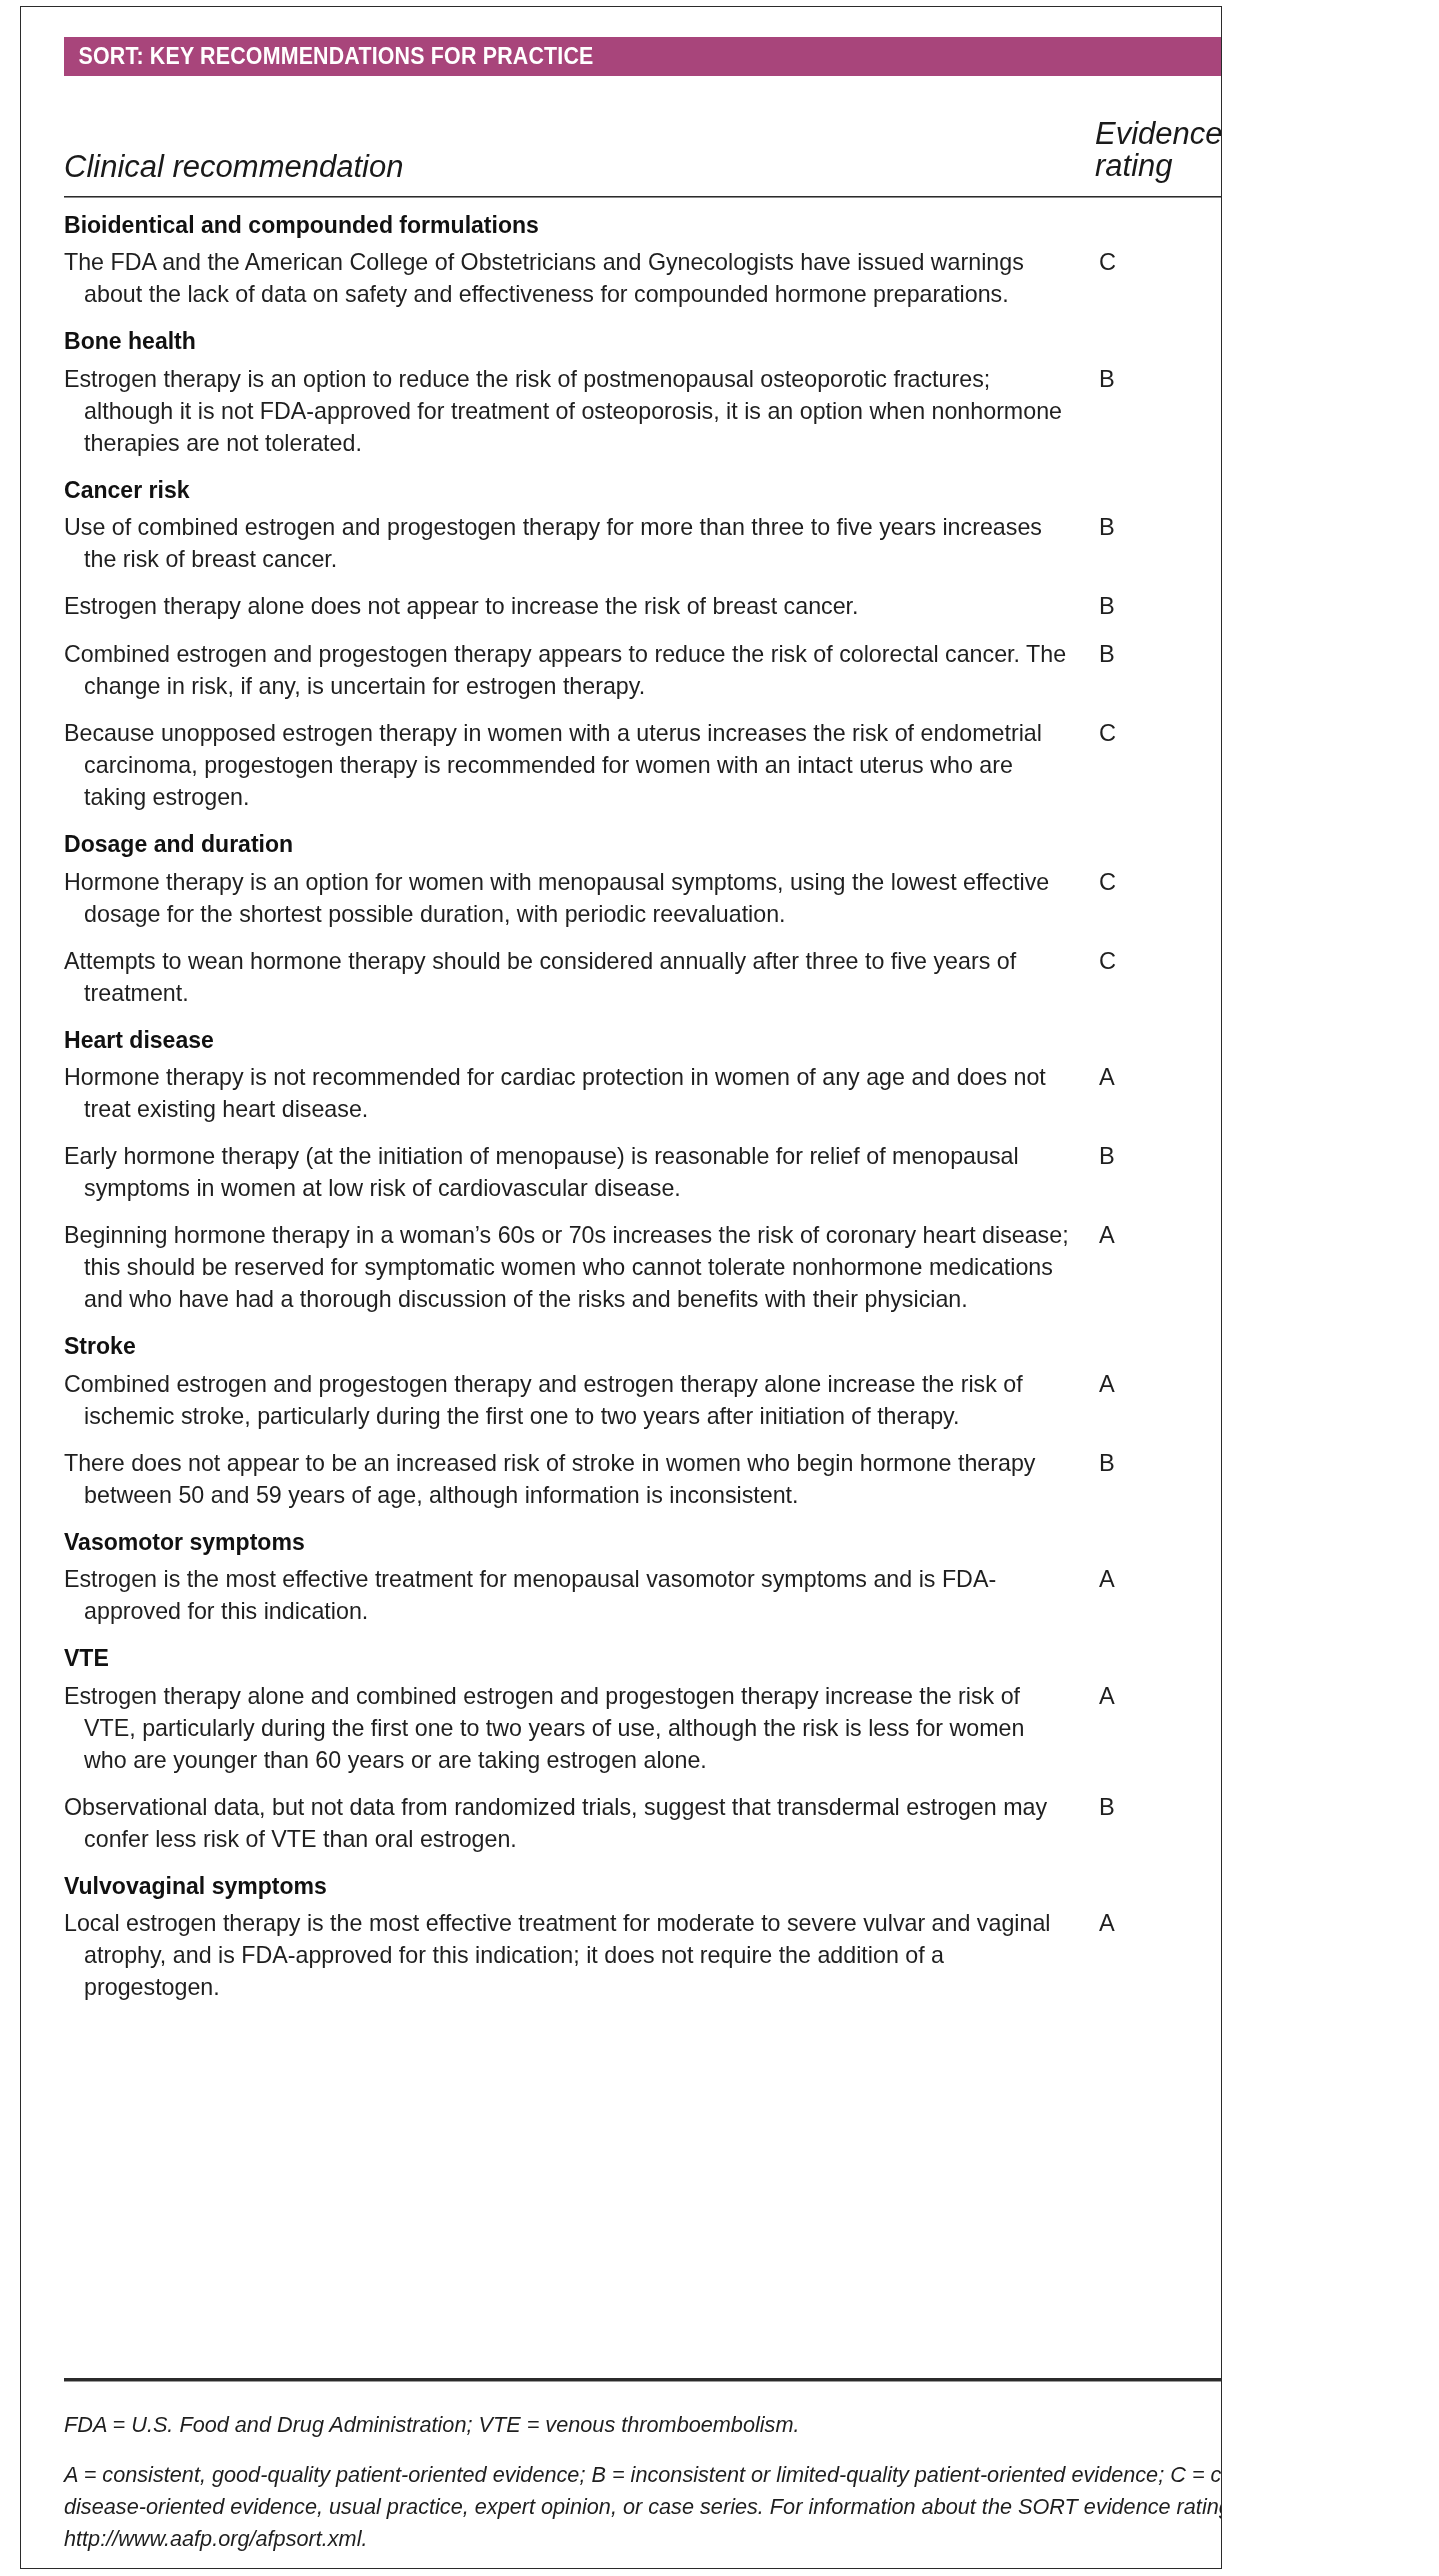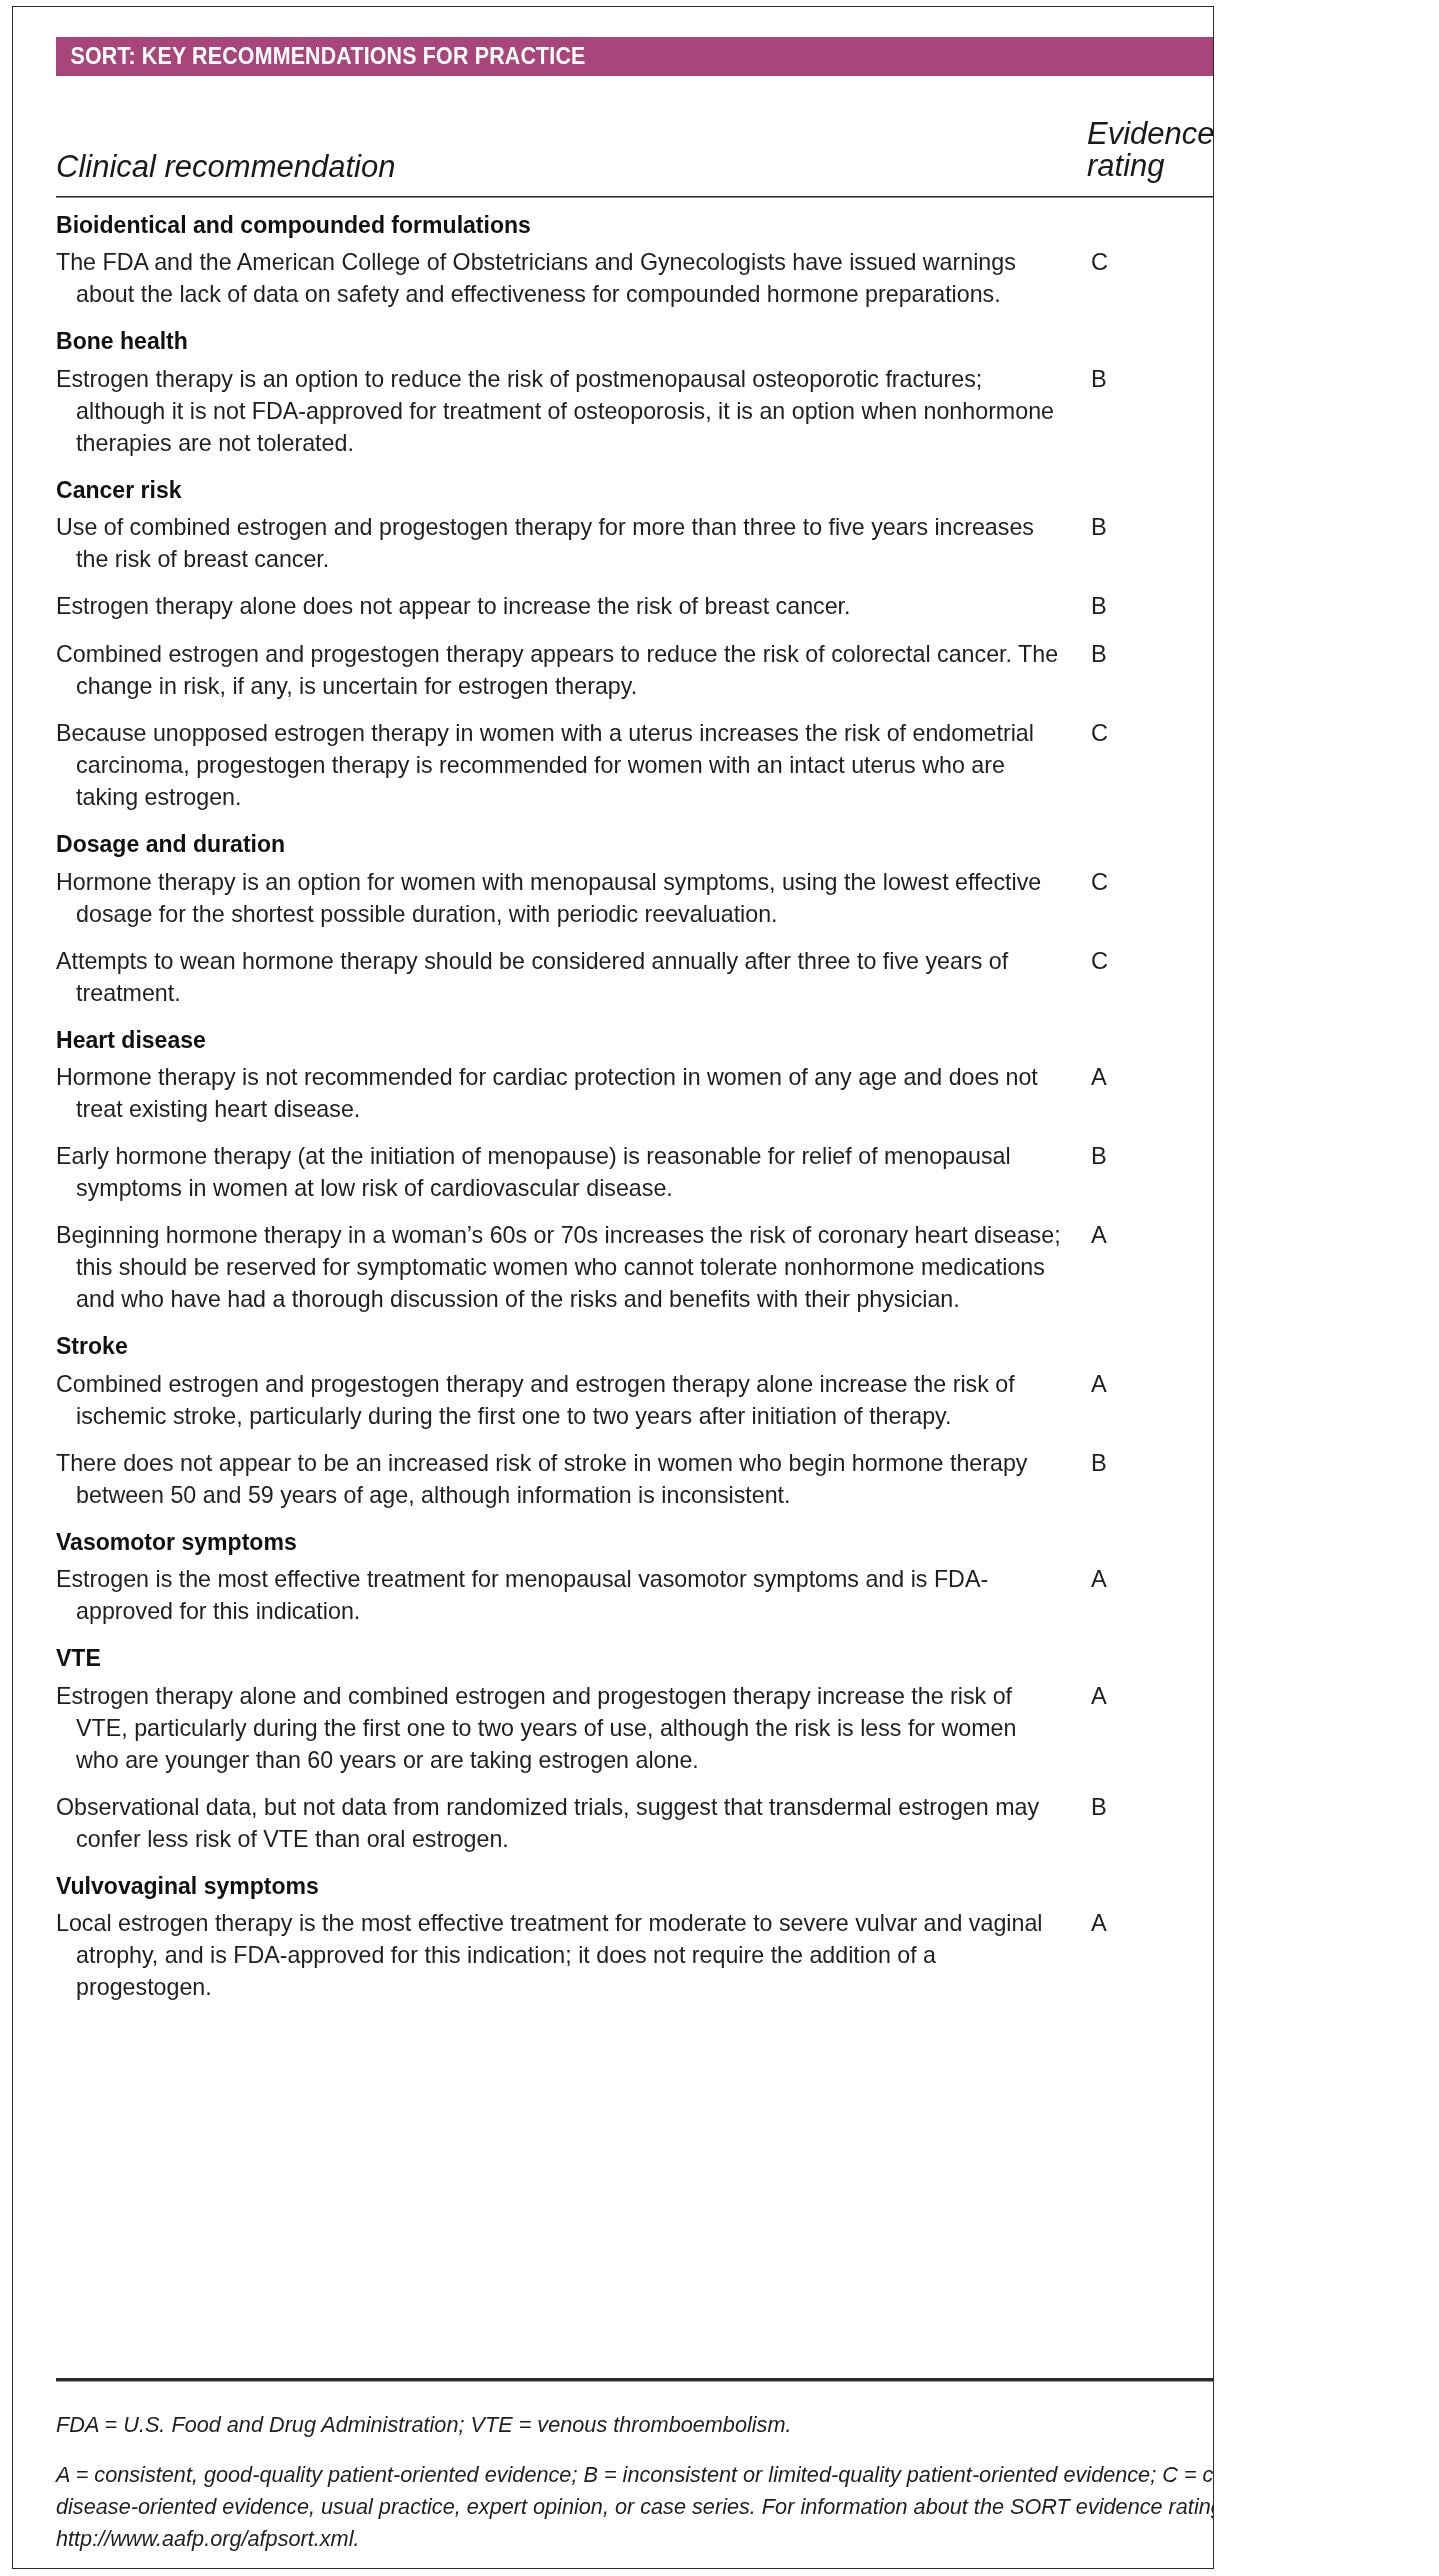--- a/index.html
+++ b/index.html
@@ -10,21 +10,21 @@
   body {
     width: 1440px;
     height: 2576px;
     font-family: "Liberation Sans", sans-serif;
     color: #1a1a1a;
     -webkit-font-smoothing: antialiased;
   }
 
   #card {
     position: absolute;
-    left: 12px;
+    left: 20px;
     top: 5.6px;
     width: 1202px;
     height: 2563px;
     box-sizing: border-box;
     border: 1.9px solid #2b2b2b;
     background: #ffffff;
     overflow: hidden;
   }
 
   

